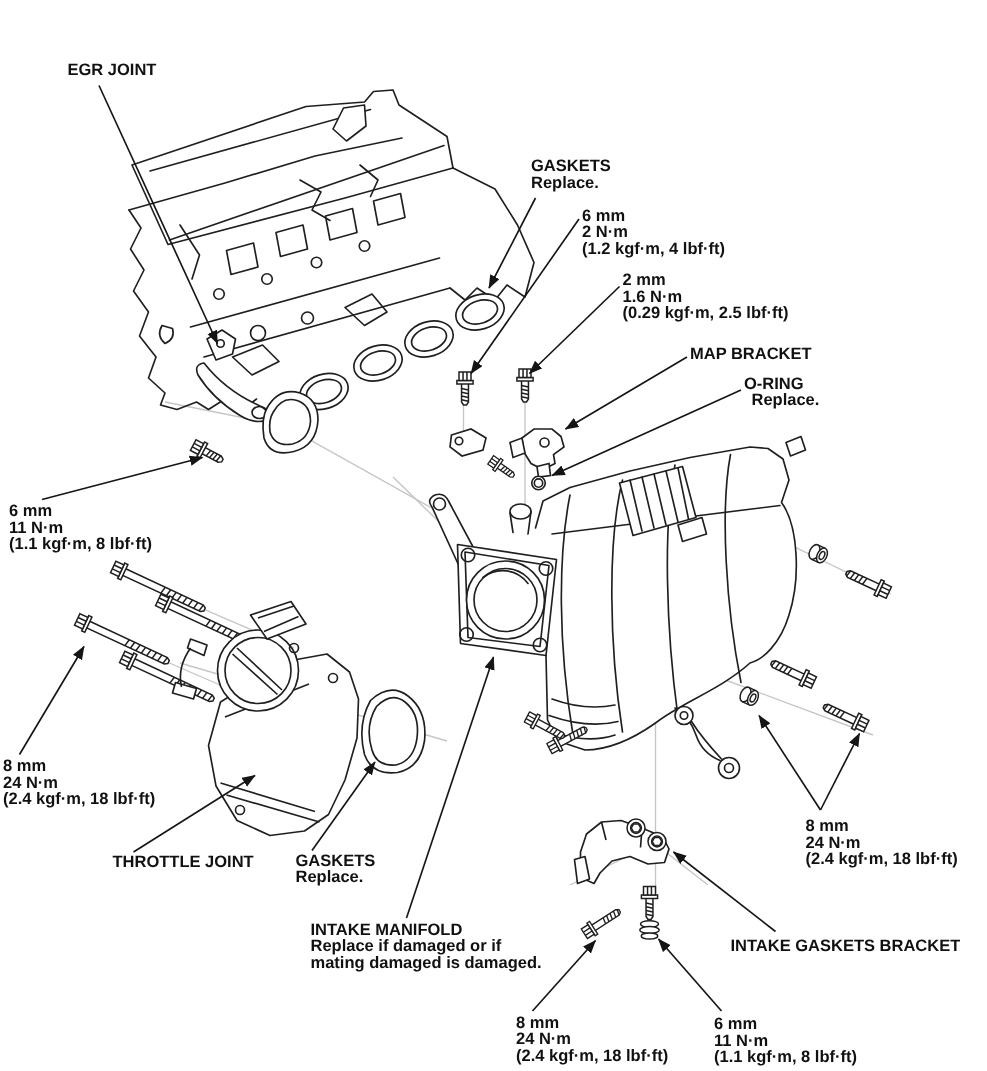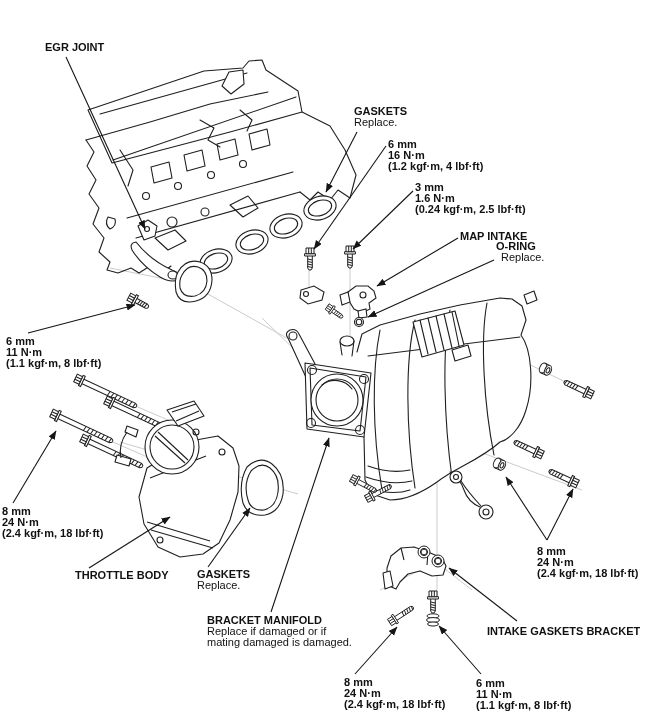--- a/index.html
+++ b/index.html
@@ -1,21 +1,21 @@
 <!DOCTYPE html>
 <html><head>
 <meta charset="utf-8">
 <style>
   html,body{margin:0;padding:0;background:#fff;}
   #fig{position:relative;width:640px;height:714px;background:#fff;overflow:hidden;
        font-family:"Liberation Sans",sans-serif;}
   #art{position:absolute;left:0;top:0;}
   .lbl{position:absolute;color:#111;font-weight:bold;font-size:11px;line-height:11px;
        white-space:nowrap;}
-  .lbl .rg{font-weight:normal;}
+  .lbl .rg{font-weight:bold;}
   .ind{margin-left:5px;}
 </style>
 </head>
 <body>
 
 <div id="fig">
 
 <svg id="art" width="658" height="714" viewBox="0 0 658 714">
   <defs>
     <marker id="ah" markerUnits="userSpaceOnUse" markerWidth="10" markerHeight="8" refX="8.5" refY="3.5" orient="auto">
@@ -253,62 +253,62 @@
     <div>EGR JOINT</div>
   </div>
 
   <div class="lbl" style="left:354px;top:106px">
     <div>GASKETS</div>
     <div class="rg">Replace.</div>
   </div>
 
   <div class="lbl" style="left:388px;top:139px">
     <div>6 mm</div>
-    <div>16 N·m</div>
+    <div>2 N·m</div>
     <div>(1.2 kgf·m, 4 lbf·ft)</div>
   </div>
 
   <div class="lbl" style="left:415px;top:182px">
-    <div>3 mm</div>
+    <div>2 mm</div>
     <div>1.6 N·m</div>
-    <div>(0.24 kgf·m, 2.5 lbf·ft)</div>
+    <div>(0.29 kgf·m, 2.5 lbf·ft)</div>
   </div>
 
   <div class="lbl" style="left:460px;top:231px">
-    <div>MAP INTAKE</div>
-  </div>
-
-  <div class="lbl" style="left:496px;top:241px">
+    <div>MAP BRACKET</div>
+  </div>
+
+  <div class="lbl" style="left:496px;top:251px">
     <div>O-RING</div>
     <div class="rg ind">Replace.</div>
   </div>
 
   <div class="lbl" style="left:6px;top:336px">
     <div>6 mm</div>
     <div>11 N·m</div>
     <div>(1.1 kgf·m, 8 lbf·ft)</div>
   </div>
 
   <div class="lbl" style="left:2px;top:506px">
     <div>8 mm</div>
     <div>24 N·m</div>
     <div>(2.4 kgf·m, 18 lbf·ft)</div>
   </div>
 
   <div class="lbl" style="left:75px;top:570px">
-    <div>THROTTLE BODY</div>
+    <div>THROTTLE JOINT</div>
   </div>
 
   <div class="lbl" style="left:197px;top:569px">
     <div>GASKETS</div>
     <div class="rg">Replace.</div>
   </div>
 
   <div class="lbl" style="left:207px;top:615px">
-    <div>BRACKET MANIFOLD</div>
+    <div>INTAKE MANIFOLD</div>
     <div class="rg">Replace if damaged or if</div>
     <div class="rg">mating damaged is damaged.</div>
   </div>
 
   <div class="lbl" style="left:344px;top:677px">
     <div>8 mm</div>
     <div>24 N·m</div>
     <div>(2.4 kgf·m, 18 lbf·ft)</div>
   </div>
 

